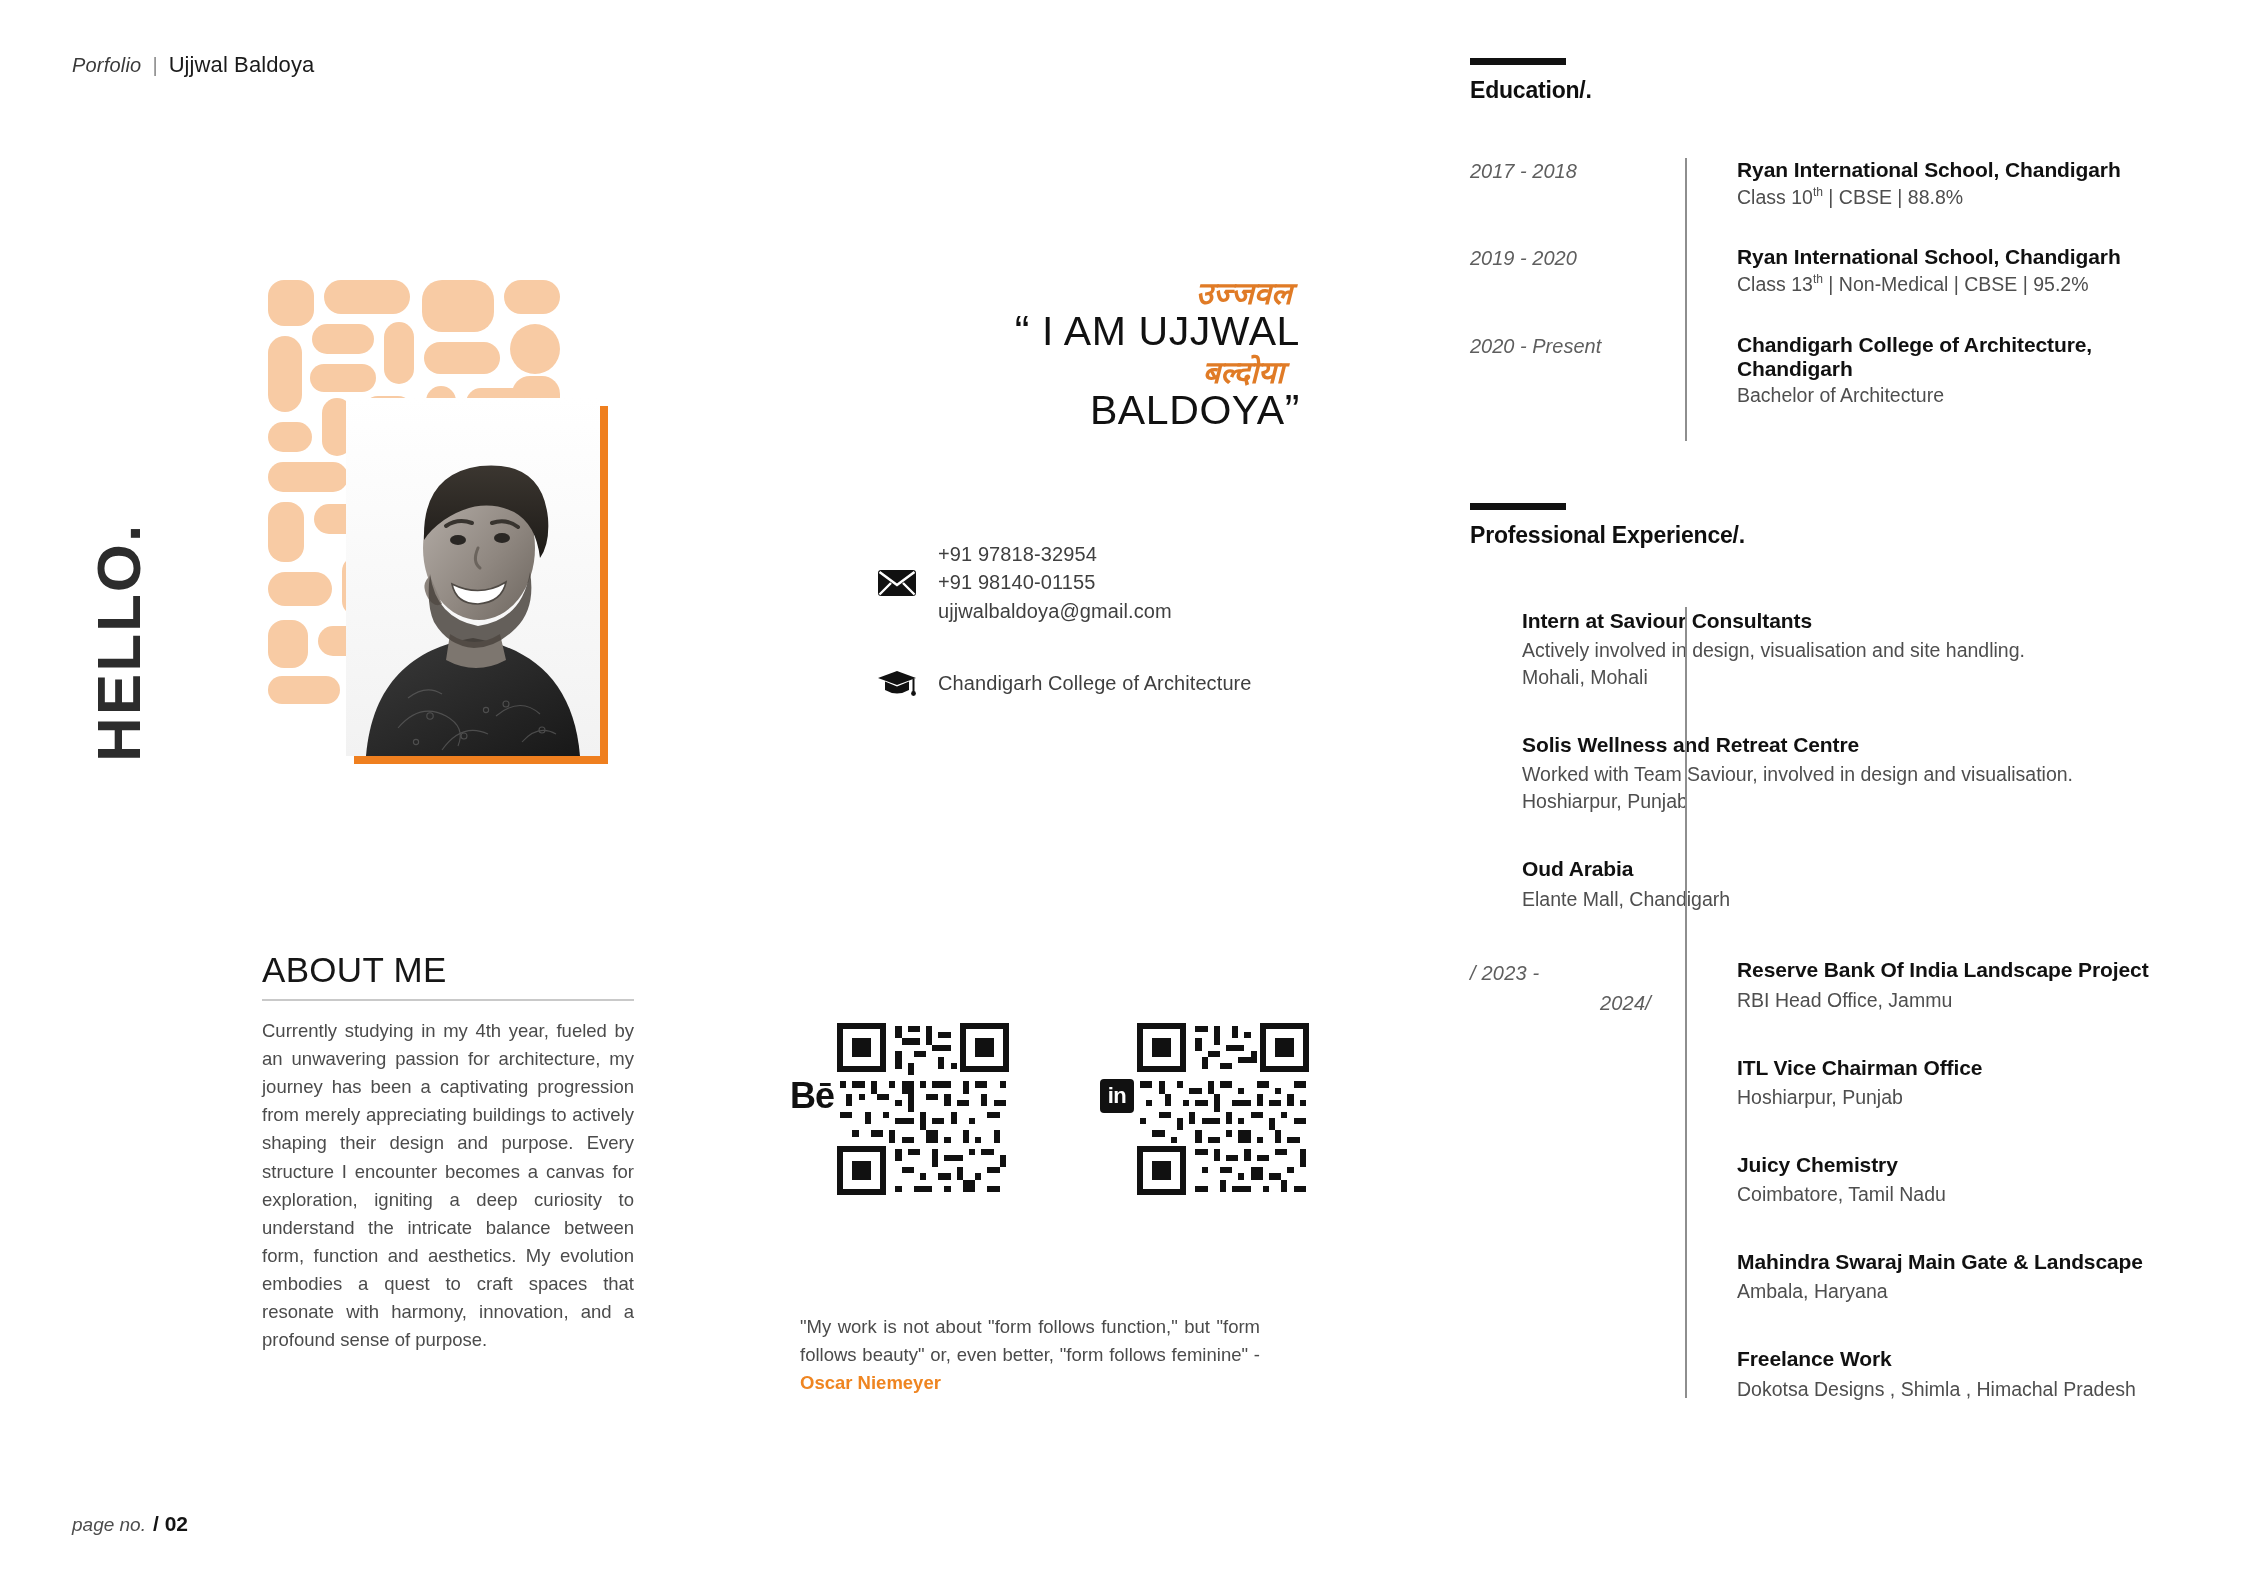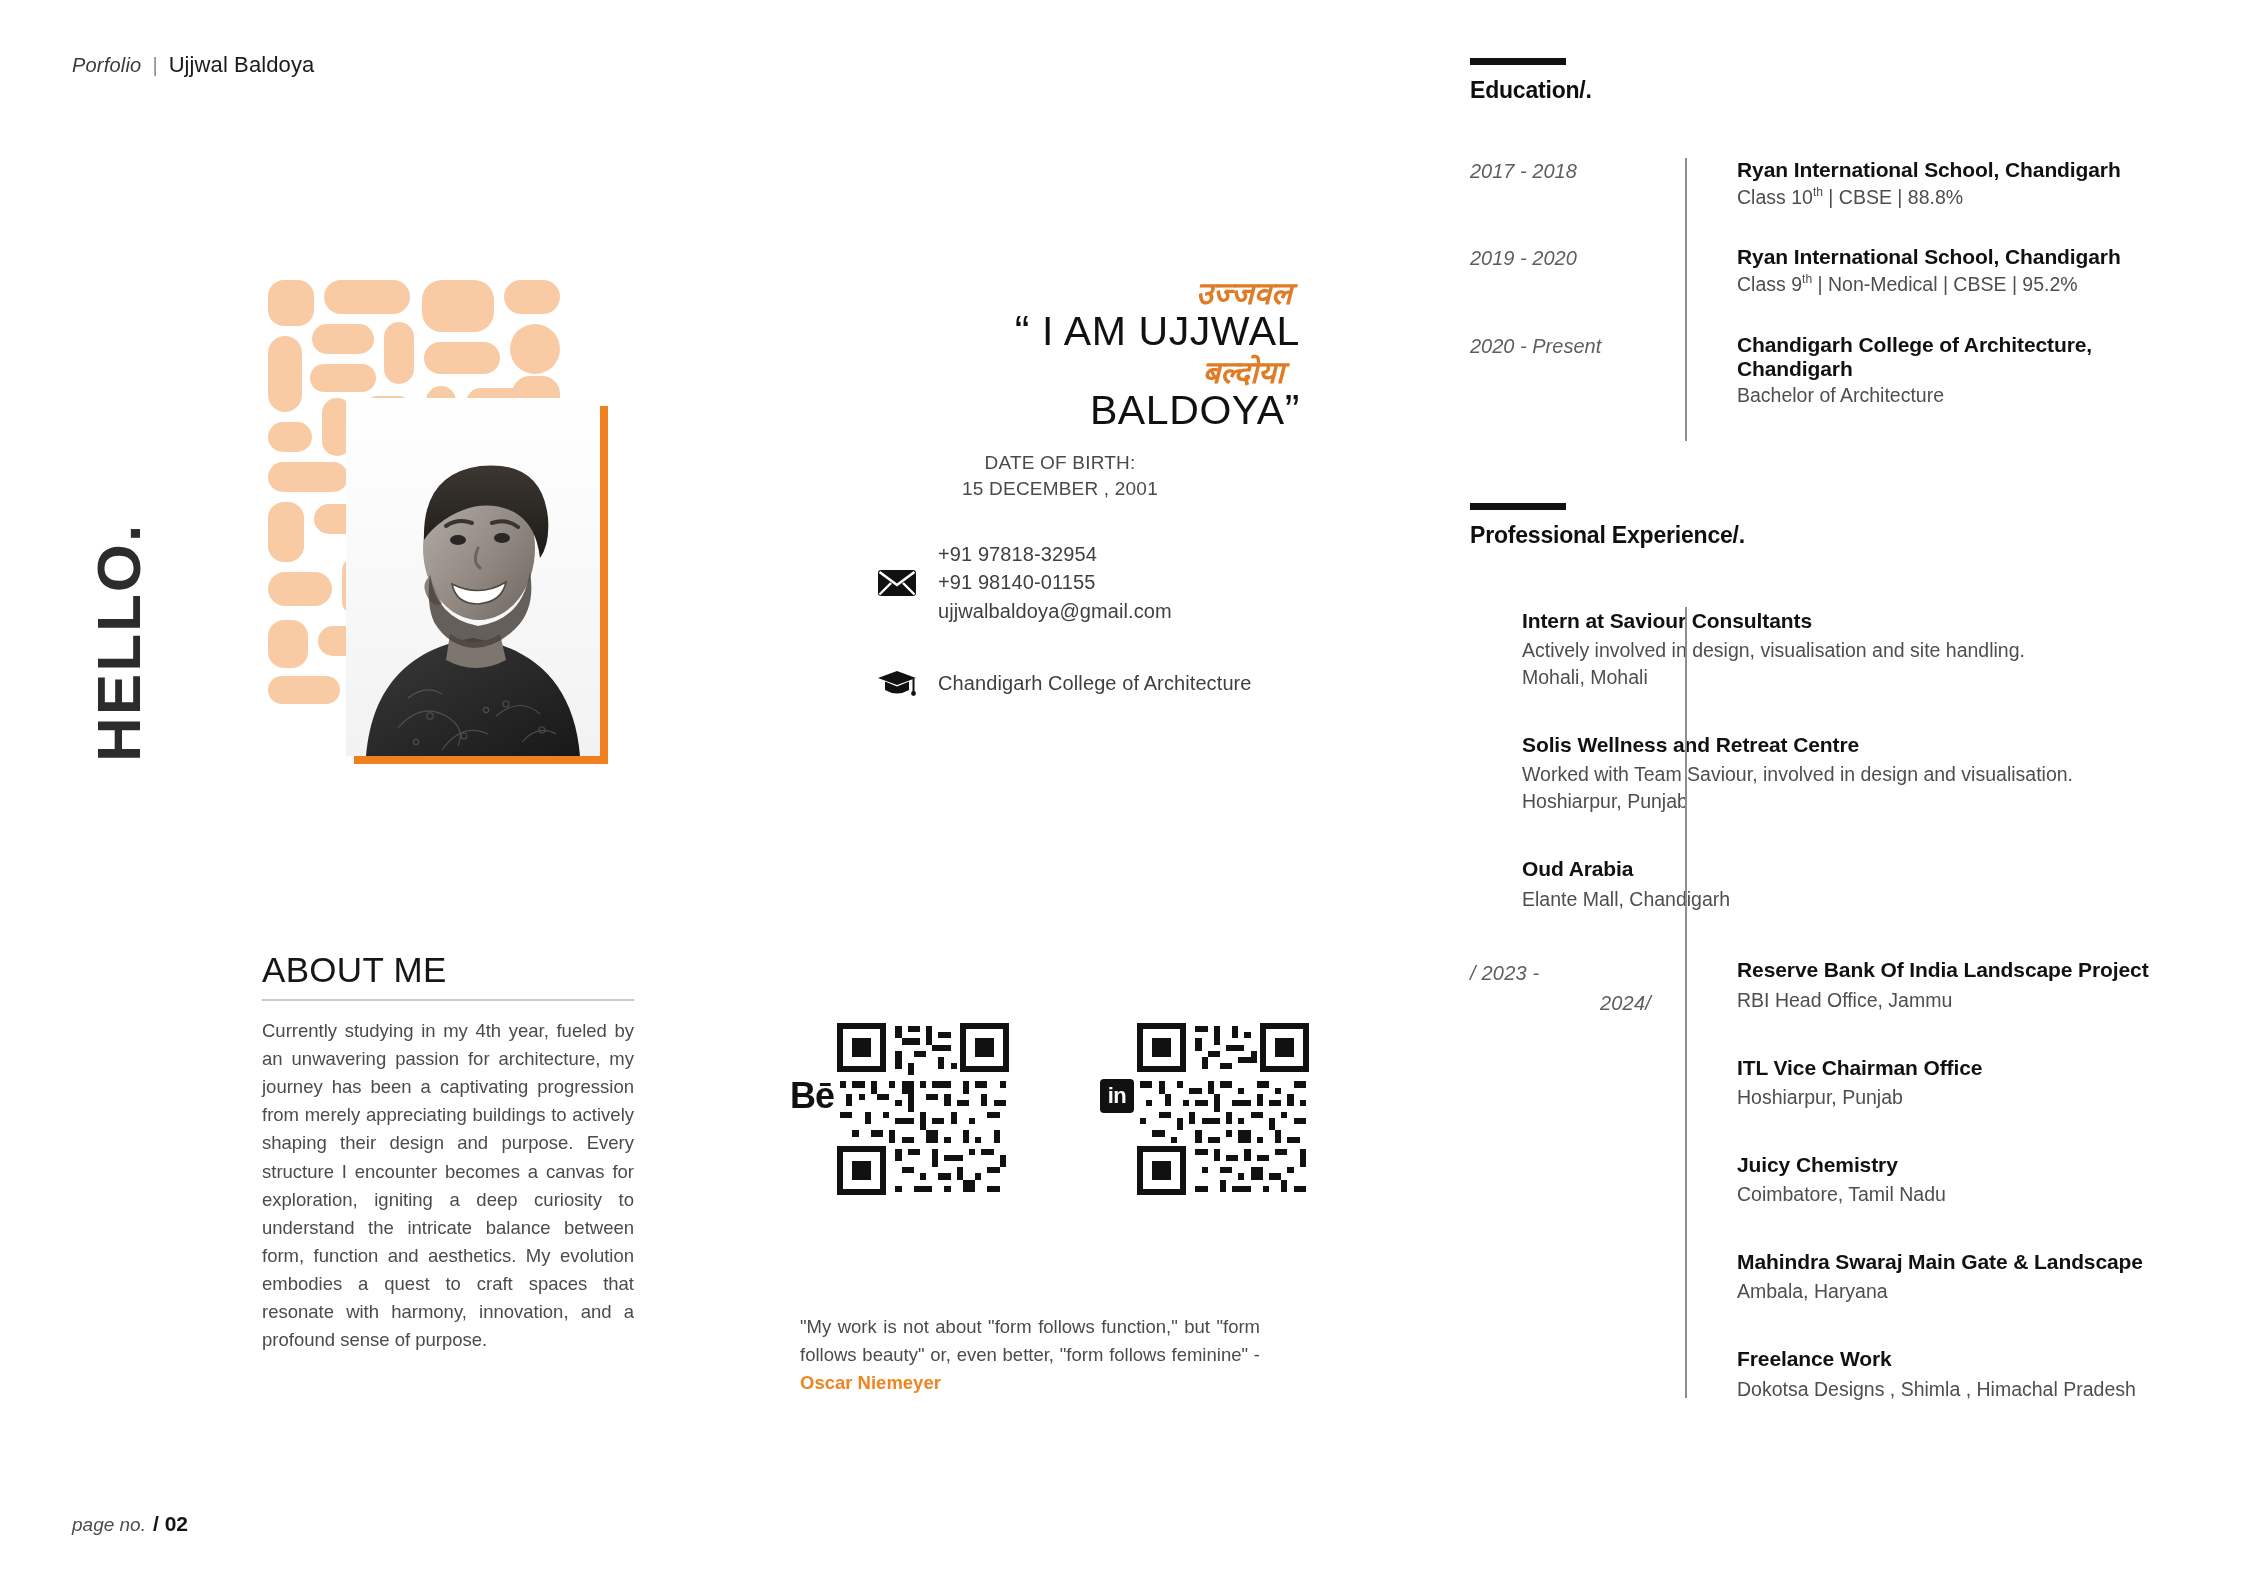--- a/index.html
+++ b/index.html
@@ -215,24 +215,20 @@
 
   <div class="identity">
     <span class="hindi hindi-top">उज्जवल</span>
     <div class="name-line">
       <span class="qmark">“</span>
       <span>I AM UJJWAL</span>
     </div>
     <span class="hindi hindi-mid">बल्दोया</span>
     <div class="name-line2">
       <span>BALDOYA</span><span class="qmark">”</span>
-    </div>
-    <div class="dob">
-      <div>DATE OF BIRTH:</div>
-      <div>15 DECEMBER , 2001</div>
     </div>
   </div>
 
   <div class="contact">
     <div class="crow">
       <span class="cicon">
         <svg width="38" height="26" viewBox="0 0 38 26" aria-hidden="true">
           <rect x="0" y="0" width="38" height="26" rx="3" fill="#111"></rect>
           <path d="M1.5 2 L19 15 L36.5 2" fill="none" stroke="#fff" stroke-width="2.6"></path>
           <path d="M1.5 24.5 L13 13 M36.5 24.5 L25 13" fill="none" stroke="#fff" stroke-width="2.4"></path>
@@ -461,21 +457,21 @@
         <div class="body">
           <div class="title">Ryan International School, Chandigarh</div>
           <div class="sub"><span>Class 10</span><sup>th</sup><span> | CBSE | 88.8%</span></div>
         </div>
       </div>
 
       <div class="edu-entry" style="margin-bottom:38px;">
         <div class="years">2019 - 2020</div>
         <div class="body">
           <div class="title">Ryan International School, Chandigarh</div>
-          <div class="sub"><span>Class 9</span><sup>th</sup><span> | Non-Medical | CBSE | 95.2%</span></div>
+          <div class="sub"><span>Class 13</span><sup>th</sup><span> | Non-Medical | CBSE | 95.2%</span></div>
         </div>
       </div>
 
       <div class="edu-entry" style="margin-bottom:28px;">
         <div class="years">2020 - Present</div>
         <div class="body">
           <div class="title">Chandigarh College of Architecture, Chandigarh</div>
           <div class="sub">Bachelor of Architecture</div>
         </div>
       </div>

